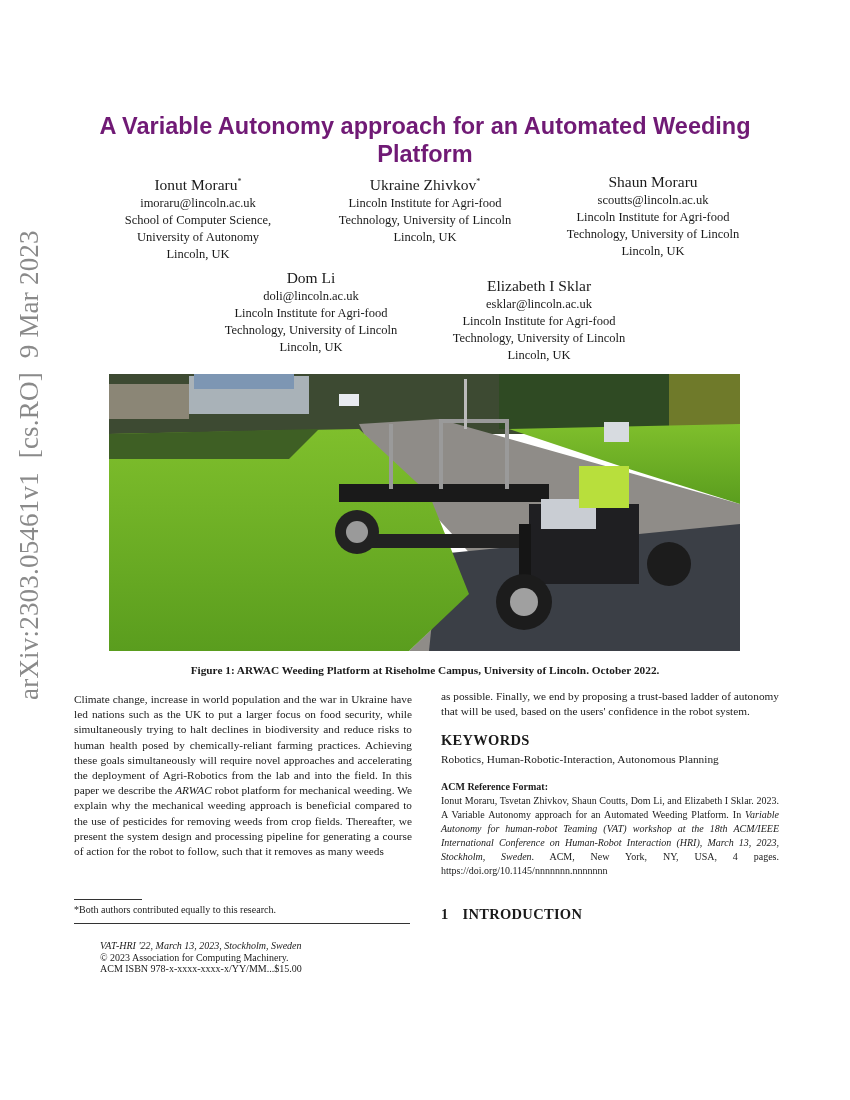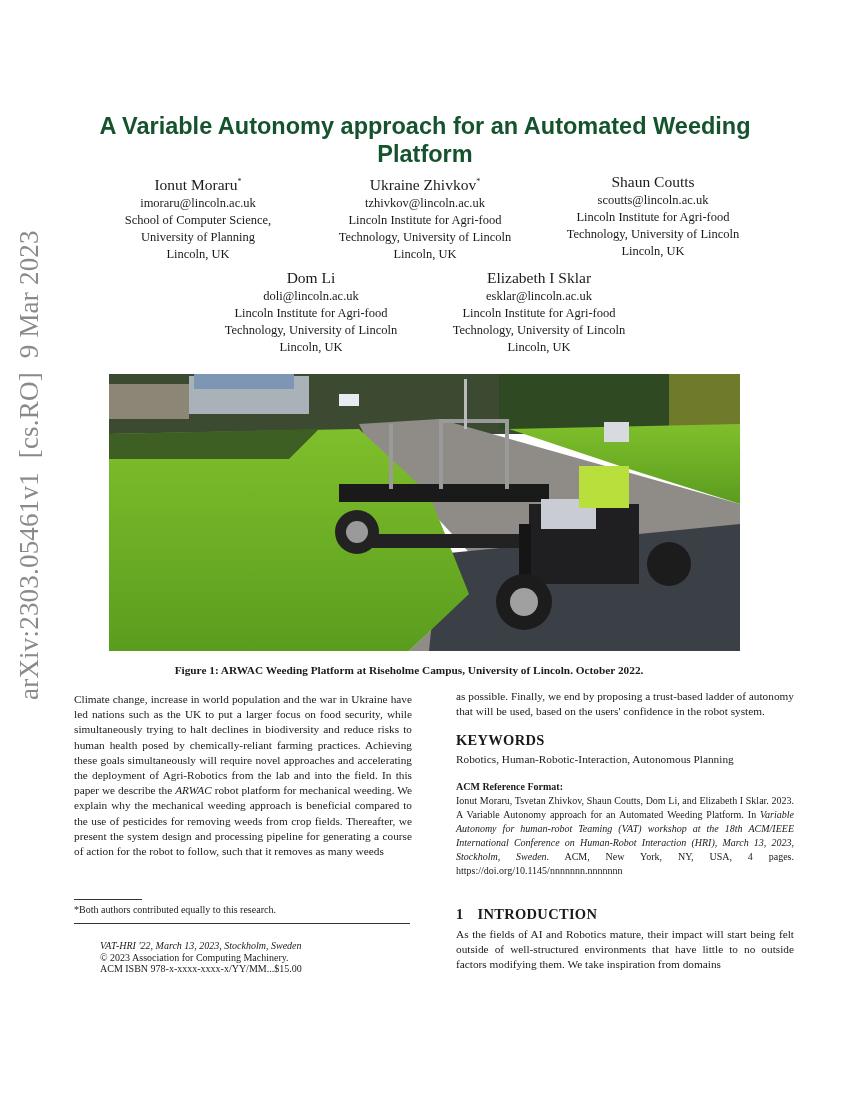--- a/index.html
+++ b/index.html
@@ -2,26 +2,26 @@
 <html><head>
 <meta charset="utf-8">
 <style>
   html, body { margin:0; padding:0; background:#fff; }
   body { width:850px; height:1100px; position:relative; overflow:hidden;
          font-family:"Liberation Serif","DejaVu Serif",serif; color:#1a1a1a; }
   .arxiv { position:absolute; left:14px; top:700px; transform-origin:0 0; transform:rotate(-90deg);
            font-size:27px; color:#8a8a8a; white-space:pre; letter-spacing:0.2px; }
   .title { position:absolute; left:80px; width:690px; top:112px; text-align:center;
            font-family:"Liberation Sans","DejaVu Sans",sans-serif; font-weight:bold;
-           font-size:23.5px; line-height:28px; color:#14532d; }
+           font-size:23.5px; line-height:28px; color:#701a75; }
   .author { position:absolute; text-align:center; font-size:12.5px; line-height:17px; width:240px; }
   .author .name { font-size:15.5px; line-height:20px; }
   .author sup { font-size:8px; }
   .photo { position:absolute; left:109px; top:374px; width:631px; height:277px; overflow:hidden; }
-  .caption { position:absolute; left:64px; width:690px; top:664px; text-align:center;
+  .caption { position:absolute; left:80px; width:690px; top:664px; text-align:center;
              font-weight:bold; font-size:11.3px; }
   .col { position:absolute; width:338px; font-size:11.3px; line-height:15.2px; text-align:justify; }
   .col p { margin:0; }
   h2 { margin:0; font-size:14.5px; font-weight:bold; letter-spacing:0.3px; }
   .ref-h { font-weight:bold; font-size:10px; margin:0; }
   .ref { font-size:10px; line-height:13.9px; margin:0; text-align:justify; }
   .foot { position:absolute; left:74px; width:336px; font-size:10px; line-height:11.5px; }
   .rule { position:absolute; background:#333; height:0.8px; }
 </style>
 </head>
@@ -31,46 +31,45 @@
 
 <div class="title">
   <div>A Variable Autonomy approach for an Automated Weeding</div>
   <div>Platform</div>
 </div>
 
 <div class="author" style="left:78px; top:172px;font-family:Liberation Serif, serif;">
   <div class="name"><span>Ionut Moraru</span><sup>*</sup></div>
   <div>imoraru@lincoln.ac.uk</div>
   <div>School of Computer Science,</div>
-  <div>University of Planning</div>
+  <div>University of Autonomy</div>
   <div>Lincoln, UK</div>
 </div>
 <div class="author" style="left:305px; top:172px;">
   <div class="name"><span>Ukraine Zhivkov</span><sup>*</sup></div>
-  <div>tzhivkov@lincoln.ac.uk</div>
   <div>Lincoln Institute for Agri-food</div>
   <div>Technology, University of Lincoln</div>
   <div>Lincoln, UK</div>
 </div>
 <div class="author" style="left:533px; top:172px;">
-  <div class="name"><span>Shaun Coutts</span></div>
+  <div class="name"><span>Shaun Moraru</span></div>
   <div>scoutts@lincoln.ac.uk</div>
   <div>Lincoln Institute for Agri-food</div>
   <div>Technology, University of Lincoln</div>
   <div>Lincoln, UK</div>
 </div>
 
 <div class="author" style="left:191px; top:268px;">
   <div class="name"><span>Dom Li</span></div>
   <div>doli@lincoln.ac.uk</div>
   <div>Lincoln Institute for Agri-food</div>
   <div>Technology, University of Lincoln</div>
   <div>Lincoln, UK</div>
 </div>
-<div class="author" style="left:419px; top:268px;">
+<div class="author" style="left:419px; top:276px;">
   <div class="name"><span>Elizabeth I Sklar</span></div>
   <div>esklar@lincoln.ac.uk</div>
   <div>Lincoln Institute for Agri-food</div>
   <div>Technology, University of Lincoln</div>
   <div>Lincoln, UK</div>
 </div>
 
 <div class="photo">
   <svg width="631" height="277" viewBox="0 0 631 277" xmlns="http://www.w3.org/2000/svg">
     <defs>
@@ -129,21 +128,20 @@
 
 <div class="rule" style="left:74px; top:899px; width:68px;"></div>
 <div class="foot" style="top:904px;">*Both authors contributed equally to this research.</div>
 <div class="rule" style="left:74px; top:923px; width:336px;"></div>
 <div class="foot" style="top:940px;margin-left:26px;">
   <div style="font-style:italic;">VAT-HRI '22, March 13, 2023, Stockholm, Sweden</div>
   <div>© 2023 Association for Computing Machinery.</div>
   <div>ACM ISBN 978-x-xxxx-xxxx-x/YY/MM...$15.00</div>
 </div>
 
-<div class="col" style="left:441px; top:689px;margin-left:15px;">
+<div class="col" style="left:441px; top:689px;">
   <p>as possible. Finally, we end by proposing a trust-based ladder of autonomy that will be used, based on the users' confidence in the robot system.</p>
   <h2 style="margin-top:14px;">KEYWORDS</h2>
   <p style="margin-top:3px;">Robotics, Human-Robotic-Interaction, Autonomous Planning</p>
   <p class="ref-h" style="margin-top:12px;">ACM Reference Format:</p>
   <p class="ref"><span>Ionut Moraru, Tsvetan Zhivkov, Shaun Coutts, Dom Li, and Elizabeth I Sklar. 2023. A Variable Autonomy approach for an Automated Weeding Platform. In </span><i>Variable Autonomy for human-robot Teaming (VAT) workshop at the 18th ACM/IEEE International Conference on Human-Robot Interaction (HRI), March 13, 2023, Stockholm, Sweden</i><span>. ACM, New York, NY, USA, 4 pages. https://doi.org/10.1145/nnnnnnn.nnnnnnn</span></p>
   <h2 style="margin-top:30px;"><span>1</span><span style="display:inline-block;width:14px;"></span><span>INTRODUCTION</span></h2>
-  <p style="margin-top:4px;">As the fields of AI and Robotics mature, their impact will start being felt outside of well-structured environments that have little to no outside factors modifying them. We take inspiration from domains</p>
 </div>
 
 </body></html>

